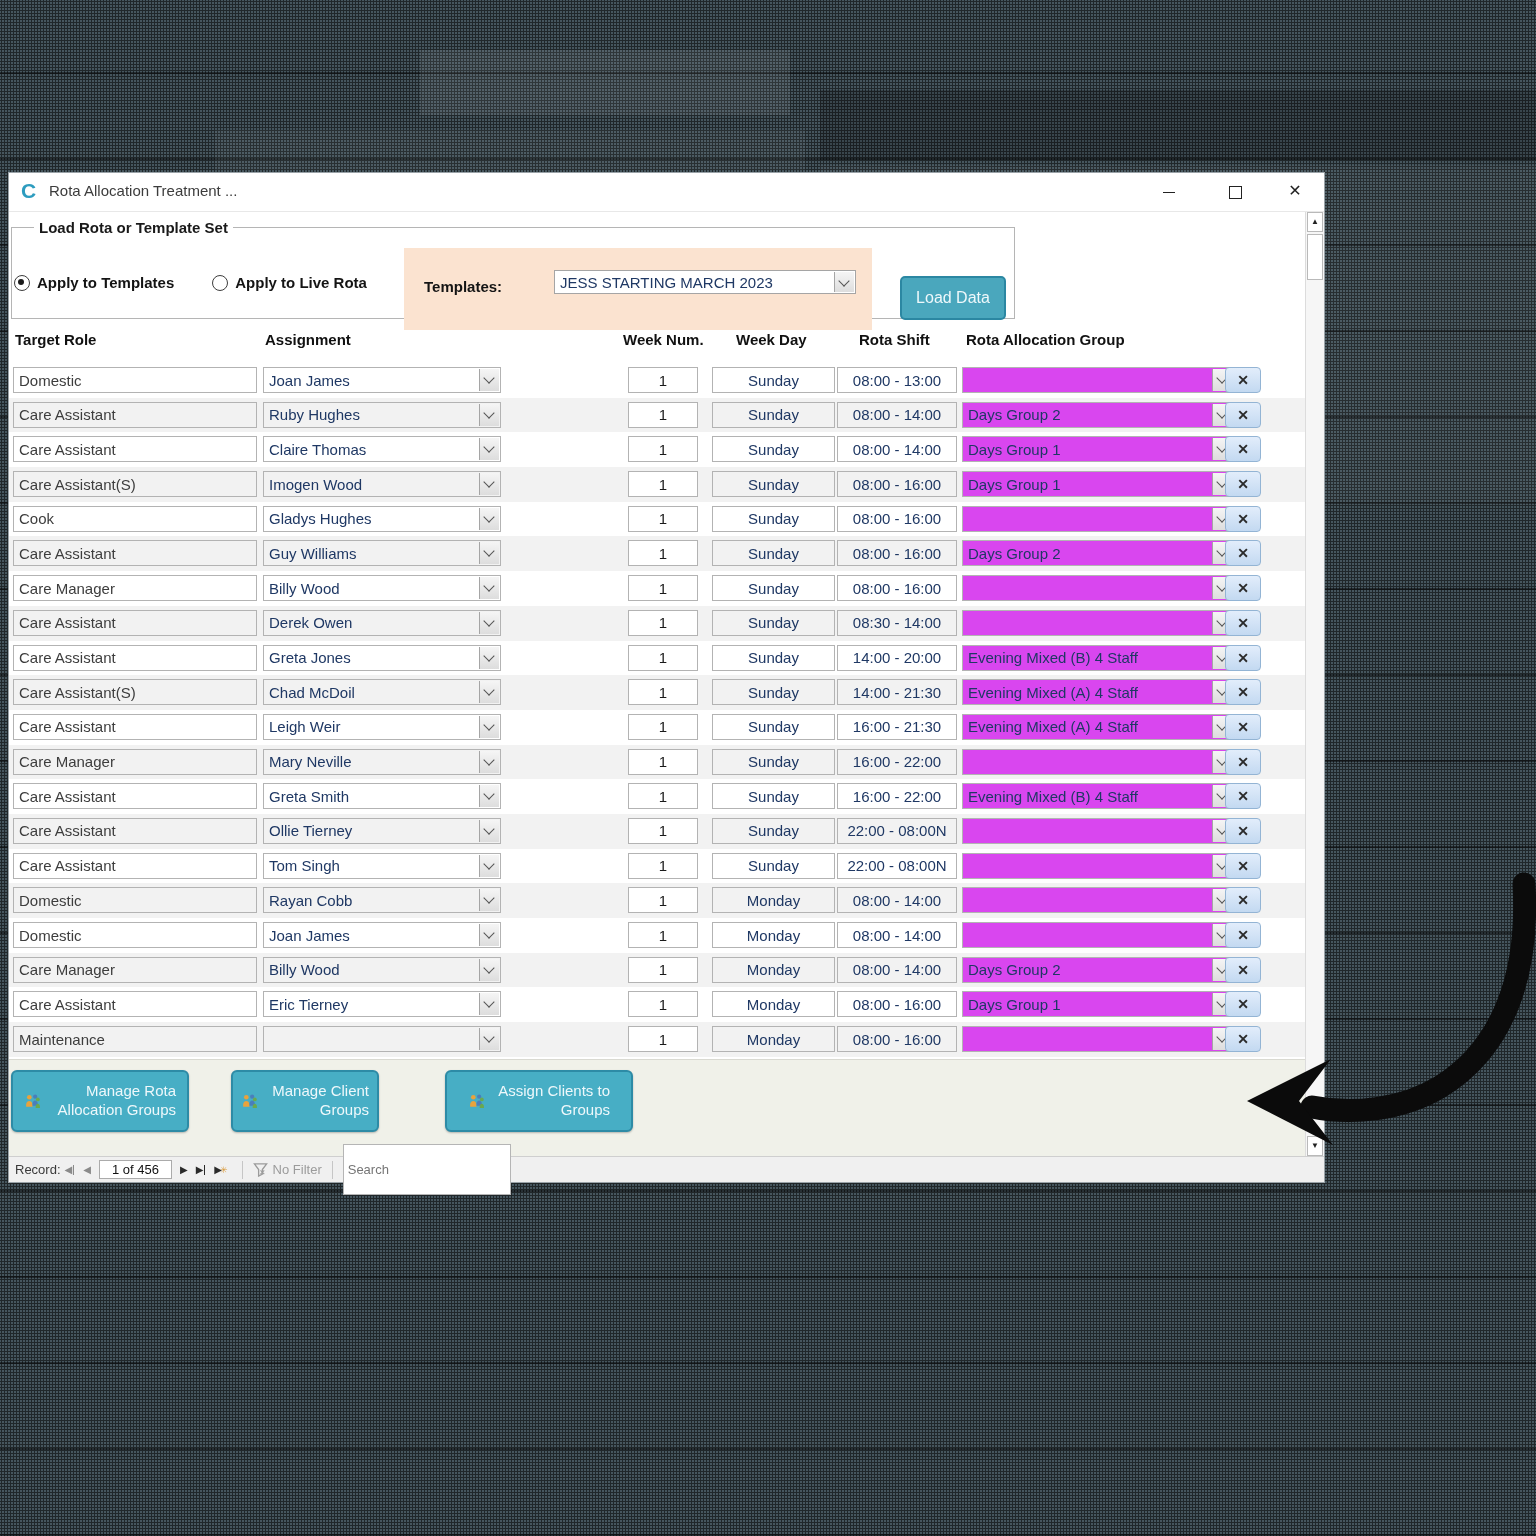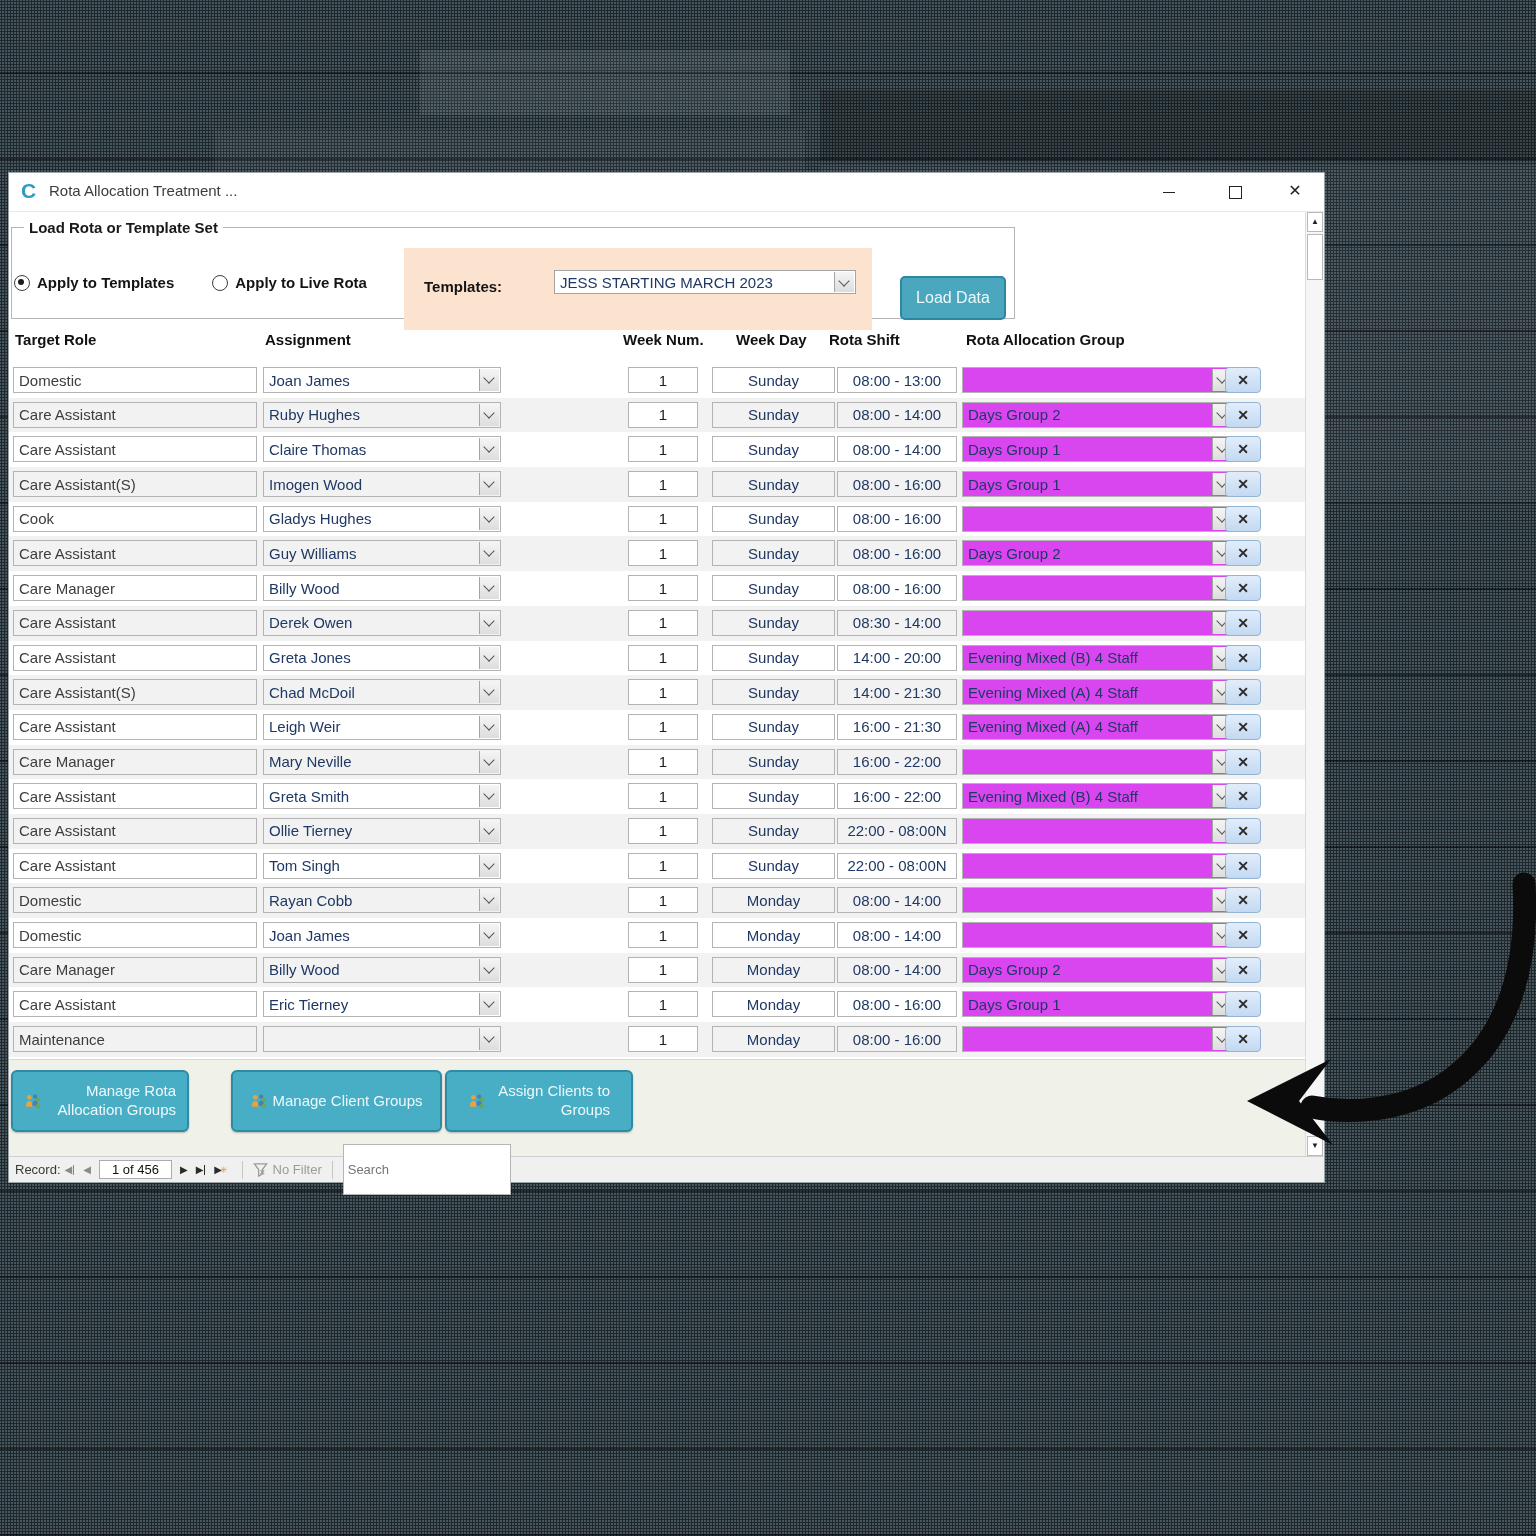--- a/index.html
+++ b/index.html
@@ -36,42 +36,42 @@
   .vscroll{position:absolute;left:1296px;top:39px;width:19px;height:944px;background:#f6f6f6;border-left:1px solid #dcdcdc;box-sizing:border-box;}
   .vs-btn{position:absolute;left:1px;width:16px;height:20px;background:#fff;border:1px solid #b9b9b9;box-sizing:border-box;text-align:center;font-size:8px;line-height:18px;color:#222;}
   .vs-up{top:0;}
   .vs-thumb{position:absolute;left:1px;top:22px;width:16px;height:46px;background:#fff;border:1px solid #b9b9b9;box-sizing:border-box;}
   .vs-down{bottom:0;}
   
   fieldset.load-panel{
     position:absolute;left:2px;top:46px;width:1004px;height:100px;margin:0;padding:0;
     border:1px solid #b5b5b5;box-sizing:border-box;
   }
-  fieldset.load-panel legend{font-weight:bold;font-size:15px;color:#191919;margin-left:12px;padding:0 5px;}
+  fieldset.load-panel legend{font-weight:bold;font-size:15px;color:#191919;margin-left:22px;padding:0 5px;}
   .radio-row{position:absolute;left:2px;top:38px;display:flex;align-items:center;}
   .radio{width:14px;height:14px;border:1.5px solid #3d3d3d;border-radius:50%;display:inline-block;position:relative;background:#fff;}
   .radio.selected::after{content:"";position:absolute;left:3px;top:3px;width:6px;height:6px;border-radius:50%;background:#1a1a1a;}
   .radio-label{font-weight:bold;font-size:15px;color:#141414;margin:0 0 0 7px;}
   .radio-gap{width:38px;}
   .peach-block{position:absolute;left:392px;top:12px;width:468px;height:82px;background:#fbe3d0;}
   .templates-label{position:absolute;left:20px;top:30px;font-weight:bold;font-size:15px;color:#141414;}
   .combo{position:relative;background:#fff;border:1px solid #a5a5a5;box-sizing:border-box;}
   .combo .combo-text{position:absolute;left:5px;right:22px;top:0;bottom:0;display:flex;align-items:center;white-space:nowrap;overflow:hidden;color:#1f3864;font-size:15px;}
   .dd-btn{position:absolute;right:1px;top:1px;bottom:1px;width:19px;background:linear-gradient(#f5f5f5,#dddddd);border-left:1px solid #a5a5a5;}
   .chev{position:absolute;left:5px;top:5px;width:7px;height:7px;border-right:1.8px solid #555;border-bottom:1.8px solid #555;transform:rotate(45deg);}
   .templates-combo{position:absolute;left:150px;top:22px;width:302px;height:24px;}
   .load-btn{
     position:absolute;left:888px;top:40px;width:102px;height:40px;
     background:#4aa7bd;border:2px solid #2b87a2;border-radius:5px;
     color:#eef8fb;font-size:16px;display:flex;align-items:center;justify-content:center;
     font-family:"Liberation Sans",sans-serif;
   }
   
   .col-head{position:absolute;top:158px;font-weight:bold;font-size:15px;color:#111;}
-  .h-role{left:6px;} .h-assign{left:256px;} .h-num{left:614px;} .h-day{left:727px;} .h-shift{left:820px;} .h-group{left:957px;}
+  .h-role{left:6px;} .h-assign{left:256px;} .h-num{left:614px;} .h-day{left:727px;} .h-shift{left:850px;} .h-group{left:957px;}
   .rows{position:absolute;left:0;top:190px;width:1296px;}
   .row{position:relative;height:34.7px;background:#fff;}
   .row.even{background:#f2f2f2;}
   .cell{position:absolute;top:4px;height:26px;border:1px solid #b3b3b3;box-sizing:border-box;font-size:15px;display:flex;align-items:center;color:#1f3864;background:transparent;}
   .cell.role{left:4px;width:244px;padding-left:5px;color:#3d3d3d;}
   .cell.combo{left:254px;width:238px;}
   .cell.num{left:619px;width:70px;justify-content:center;color:#1a1a1a;background:#fff;}
   .cell.day{left:703px;width:123px;justify-content:center;}
   .cell.shift{left:828px;width:120px;justify-content:center;}
   .cell.group{left:953px;width:272px;background:#d946ef;}
@@ -83,21 +83,21 @@
   }
   
   .footer{position:absolute;left:0;top:886px;width:1315px;height:97px;background:#f0f1e9;border-top:1px solid #d9d9d1;box-sizing:border-box;}
   .teal-btn{
     position:absolute;top:10px;height:62px;background:#47aec5;border:2px solid #2d8ba6;border-radius:6px;
     color:#eef8fb;font-size:15px;display:flex;align-items:center;justify-content:center;gap:5px;
     text-align:right;line-height:1.25;box-shadow:0 1px 2px rgba(0,0,0,.25);box-sizing:border-box;
     font-family:"Liberation Sans",sans-serif;padding:0 8px;
   }
   .tb1{left:2px;width:178px;}
-  .tb2{left:222px;width:211px;}
+  .tb2{left:222px;width:148px;}
   .tb3{left:436px;width:188px;}
   .people-icon{width:17px;height:17px;flex:0 0 auto;}
   .save-btn{
     position:absolute;left:1038px;top:8px;width:210px;height:58px;
     background:#8cb04c;border:1px solid #7ba03d;border-radius:4px;
     color:#fff;font-weight:bold;font-size:19px;display:flex;align-items:center;justify-content:center;
     box-shadow:0 1px 2px rgba(0,0,0,.2);font-family:"Liberation Sans",sans-serif;
   }
   
   .record-bar{

